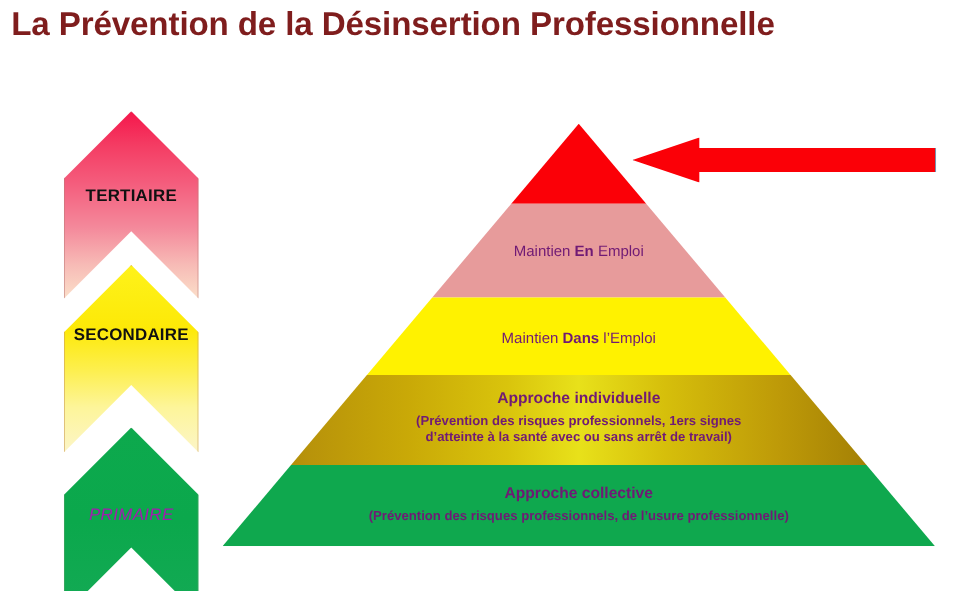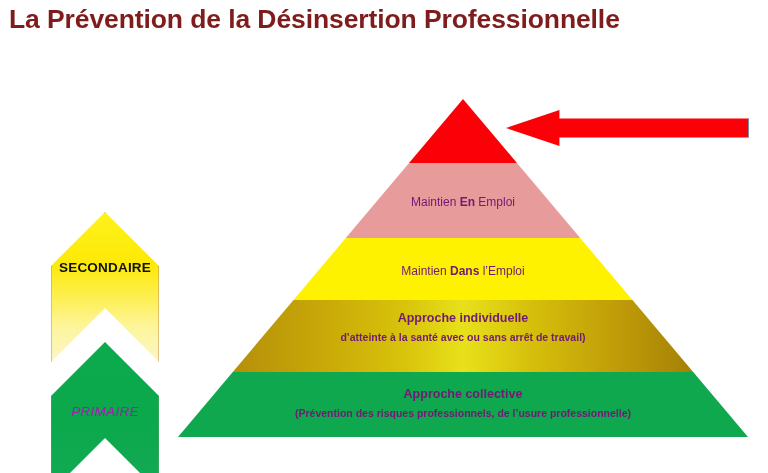--- a/index.html
+++ b/index.html
@@ -180,20 +180,25 @@
     white-space: nowrap;
   }
 </style>
 </head>
 <body>
 
 <div id="page-title">La Prévention de la Désinsertion Professionnelle</div>
 
 <div id="chevron-stack">
 
+  <div class="chevron" id="chevron-tertiaire">
+    <div class="chev-shape"></div>
+    <div class="chev-outline"></div>
+    <div class="chev-label">TERTIAIRE</div>
+  </div>
 
   <div class="chevron" id="chevron-secondaire">
     <div class="chev-shape"></div>
     <div class="chev-outline"></div>
     <div class="chev-label">SECONDAIRE</div>
   </div>
 
   <div class="chevron" id="chevron-primaire">
     <div class="chev-shape"></div>
     <div class="chev-outline"></div>
@@ -220,20 +225,21 @@
     <div class="band-text">
       <span class="plain"><span>Maintien </span><b>Dans</b><span> l’Emploi</span></span>
     </div>
   </div>
 
   <div class="band" id="band-individuelle">
     <div class="band-fill"></div>
     <div class="band-text">
       <div class="band-title">Approche individuelle</div>
       <div style="height:5px"></div>
+      <div class="band-sub">(Prévention des risques professionnels, 1ers signes</div>
       <div class="band-sub">d’atteinte à la santé avec ou sans arrêt de travail)</div>
     </div>
   </div>
 
   <div class="band" id="band-collective">
     <div class="band-fill"></div>
     <div class="band-text">
       <div class="band-title">Approche collective</div>
       <div style="height:5px"></div>
       <div class="band-sub">(Prévention des risques professionnels, de l’usure professionnelle)</div>

